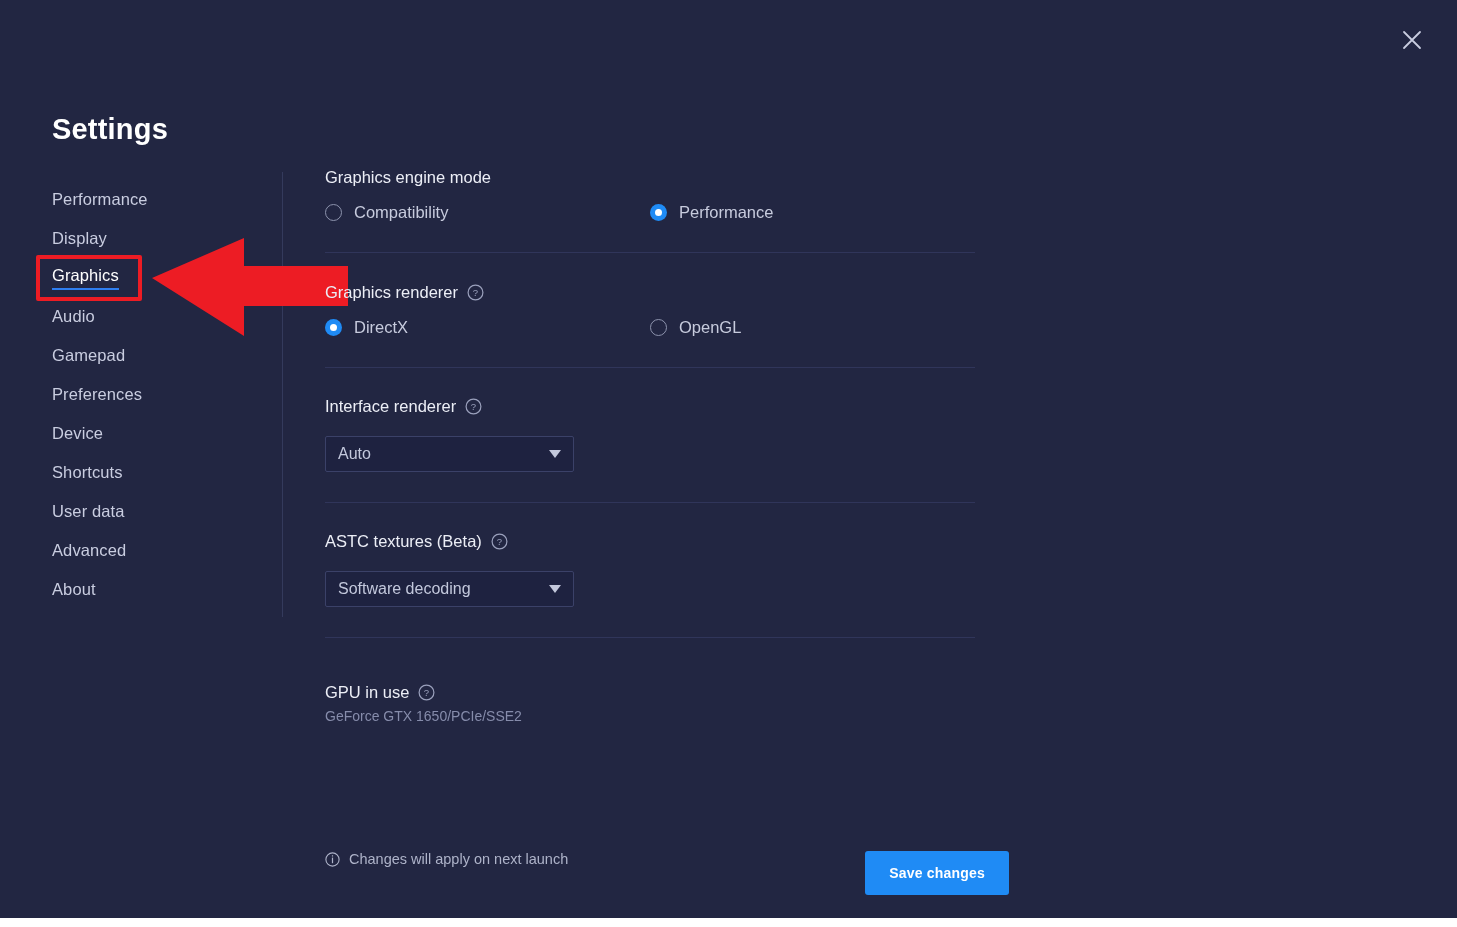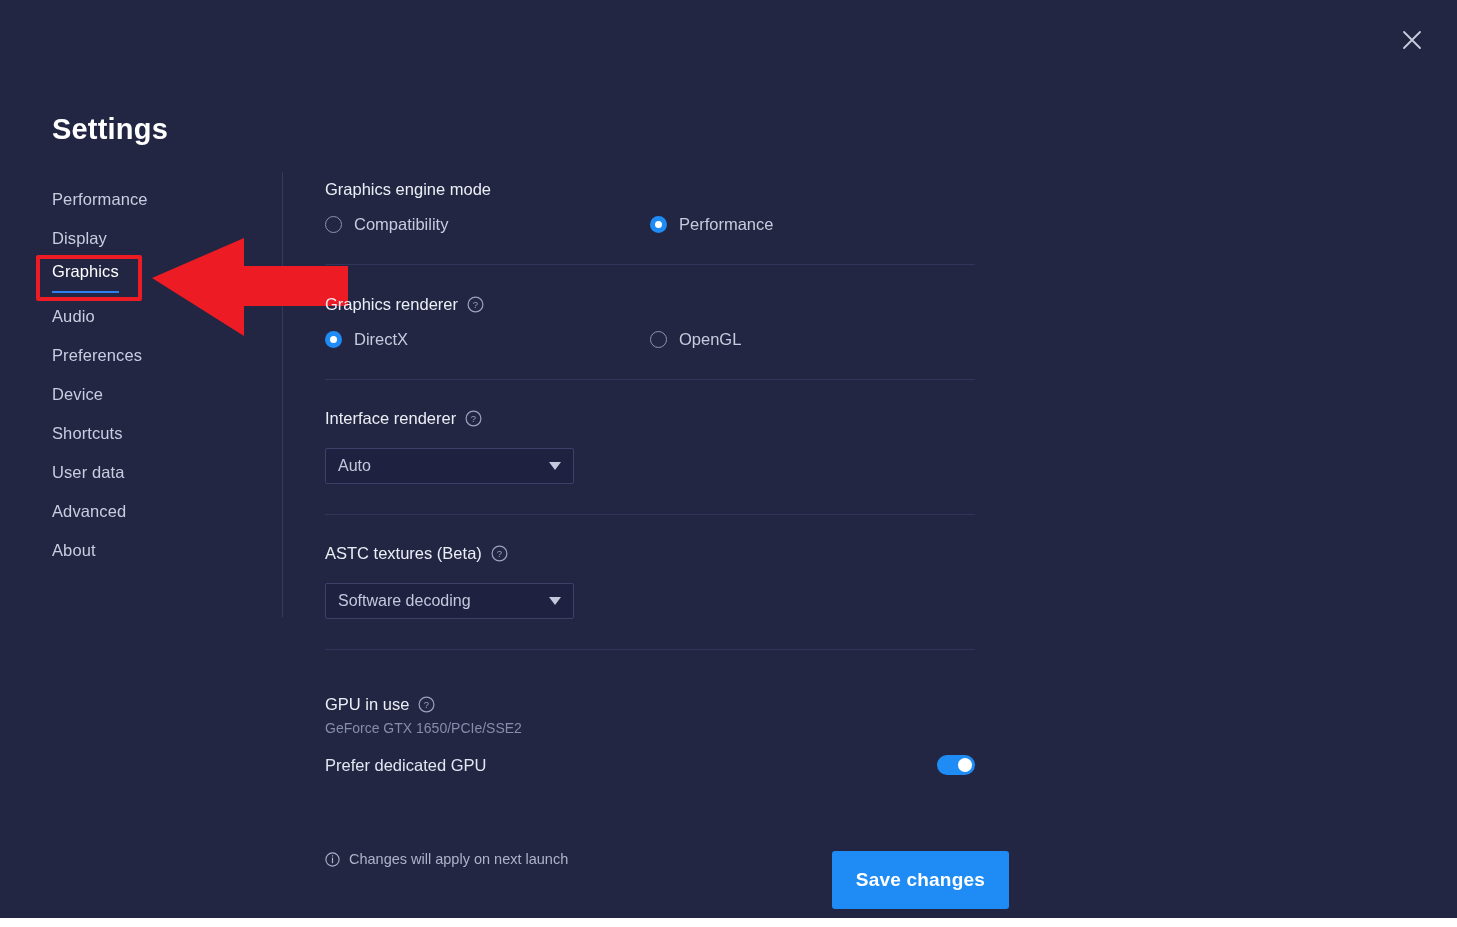--- a/index.html
+++ b/index.html
@@ -60,21 +60,21 @@
     cursor: pointer;
   }
   .sidebar-item .label {
     font-size: 16.5px;
     color: #c9cde0;
     letter-spacing: 0.1px;
   }
   .sidebar-item.active .label {
     color: #ffffff;
     border-bottom: 2.5px solid #2f7ef0;
-    padding-bottom: 10px;
+    padding-bottom: 3px;
     text-align: right;
   }
 
   
   .highlight-box {
     position: absolute;
     left: 36px;
     top: 255px;
     width: 106px;
     height: 46px;
@@ -100,21 +100,21 @@
     top: 172px;
     width: 1px;
     height: 445px;
     background: #343a5c;
   }
 
   
   .content {
     position: absolute;
     left: 325px;
-    top: 180px;
+    top: 168px;
     width: 650px;
   }
   .section { padding-bottom: 0; }
   .section-label {
     font-size: 16.5px;
     color: #eceef6;
     display: flex;
     align-items: center;
     gap: 9px;
   }
@@ -248,26 +248,26 @@
     align-items: center;
     gap: 9px;
     font-size: 14.5px;
     color: #aeb3c9;
   }
   .info-icon { width: 15px; height: 15px; flex: 0 0 15px; }
   .info-icon svg { display: block; }
   .save-btn {
     background: #1f8bf5;
     color: #ffffff;
-    font-size: 19px;
+    font-size: 14px;
     font-weight: bold;
     border: none;
     border-radius: 3px;
     padding: 0 24px;
-    height: 58px;
+    height: 44px;
     cursor: pointer;
     font-family: "Liberation Sans", sans-serif;
     letter-spacing: 0.2px;
   }
 
   .bottom-strip {
     position: absolute;
     left: 0;
     top: 918px;
     width: 1457px;
@@ -295,20 +295,23 @@
       <span class="label">Performance</span>
     </div>
     <div class="sidebar-item">
       <span class="label">Display</span>
     </div>
     <div class="sidebar-item active">
       <span class="label">Graphics</span>
     </div>
     <div class="sidebar-item">
       <span class="label">Audio</span>
+    </div>
+    <div class="sidebar-item">
+      <span class="label">Gamepad</span>
     </div>
     <div class="sidebar-item">
       <span class="label">Preferences</span>
     </div>
     <div class="sidebar-item">
       <span class="label">Device</span>
     </div>
     <div class="sidebar-item">
       <span class="label">Shortcuts</span>
     </div>
@@ -412,24 +415,20 @@
       <div class="section-label">
         <span>GPU in use</span>
         <span class="help-icon">
           <svg width="17" height="17" viewBox="0 0 17 17">
             <circle cx="8.5" cy="8.5" r="7.4" fill="none" stroke="#9ba1bd" stroke-width="1.2"></circle>
             <text x="8.5" y="12.2" font-size="9.5" fill="#9ba1bd" text-anchor="middle" font-family="Liberation Sans, sans-serif">?</text>
           </svg>
         </span>
       </div>
       <div class="gpu-name">GeForce GTX 1650/PCIe/SSE2</div>
-      <div class="toggle-row">
-        <span class="toggle-label">Prefer dedicated GPU</span>
-        <span class="toggle"></span>
-      </div>
     </div>
 
   </div>
 
   <div class="footer">
     <div class="footer-note">
       <span class="info-icon">
         <svg width="15" height="15" viewBox="0 0 15 15">
           <circle cx="7.5" cy="7.5" r="6.6" fill="none" stroke="#aeb3c9" stroke-width="1.1"></circle>
           <rect x="6.9" y="3.3" width="1.2" height="1.2" fill="#aeb3c9"></rect>

